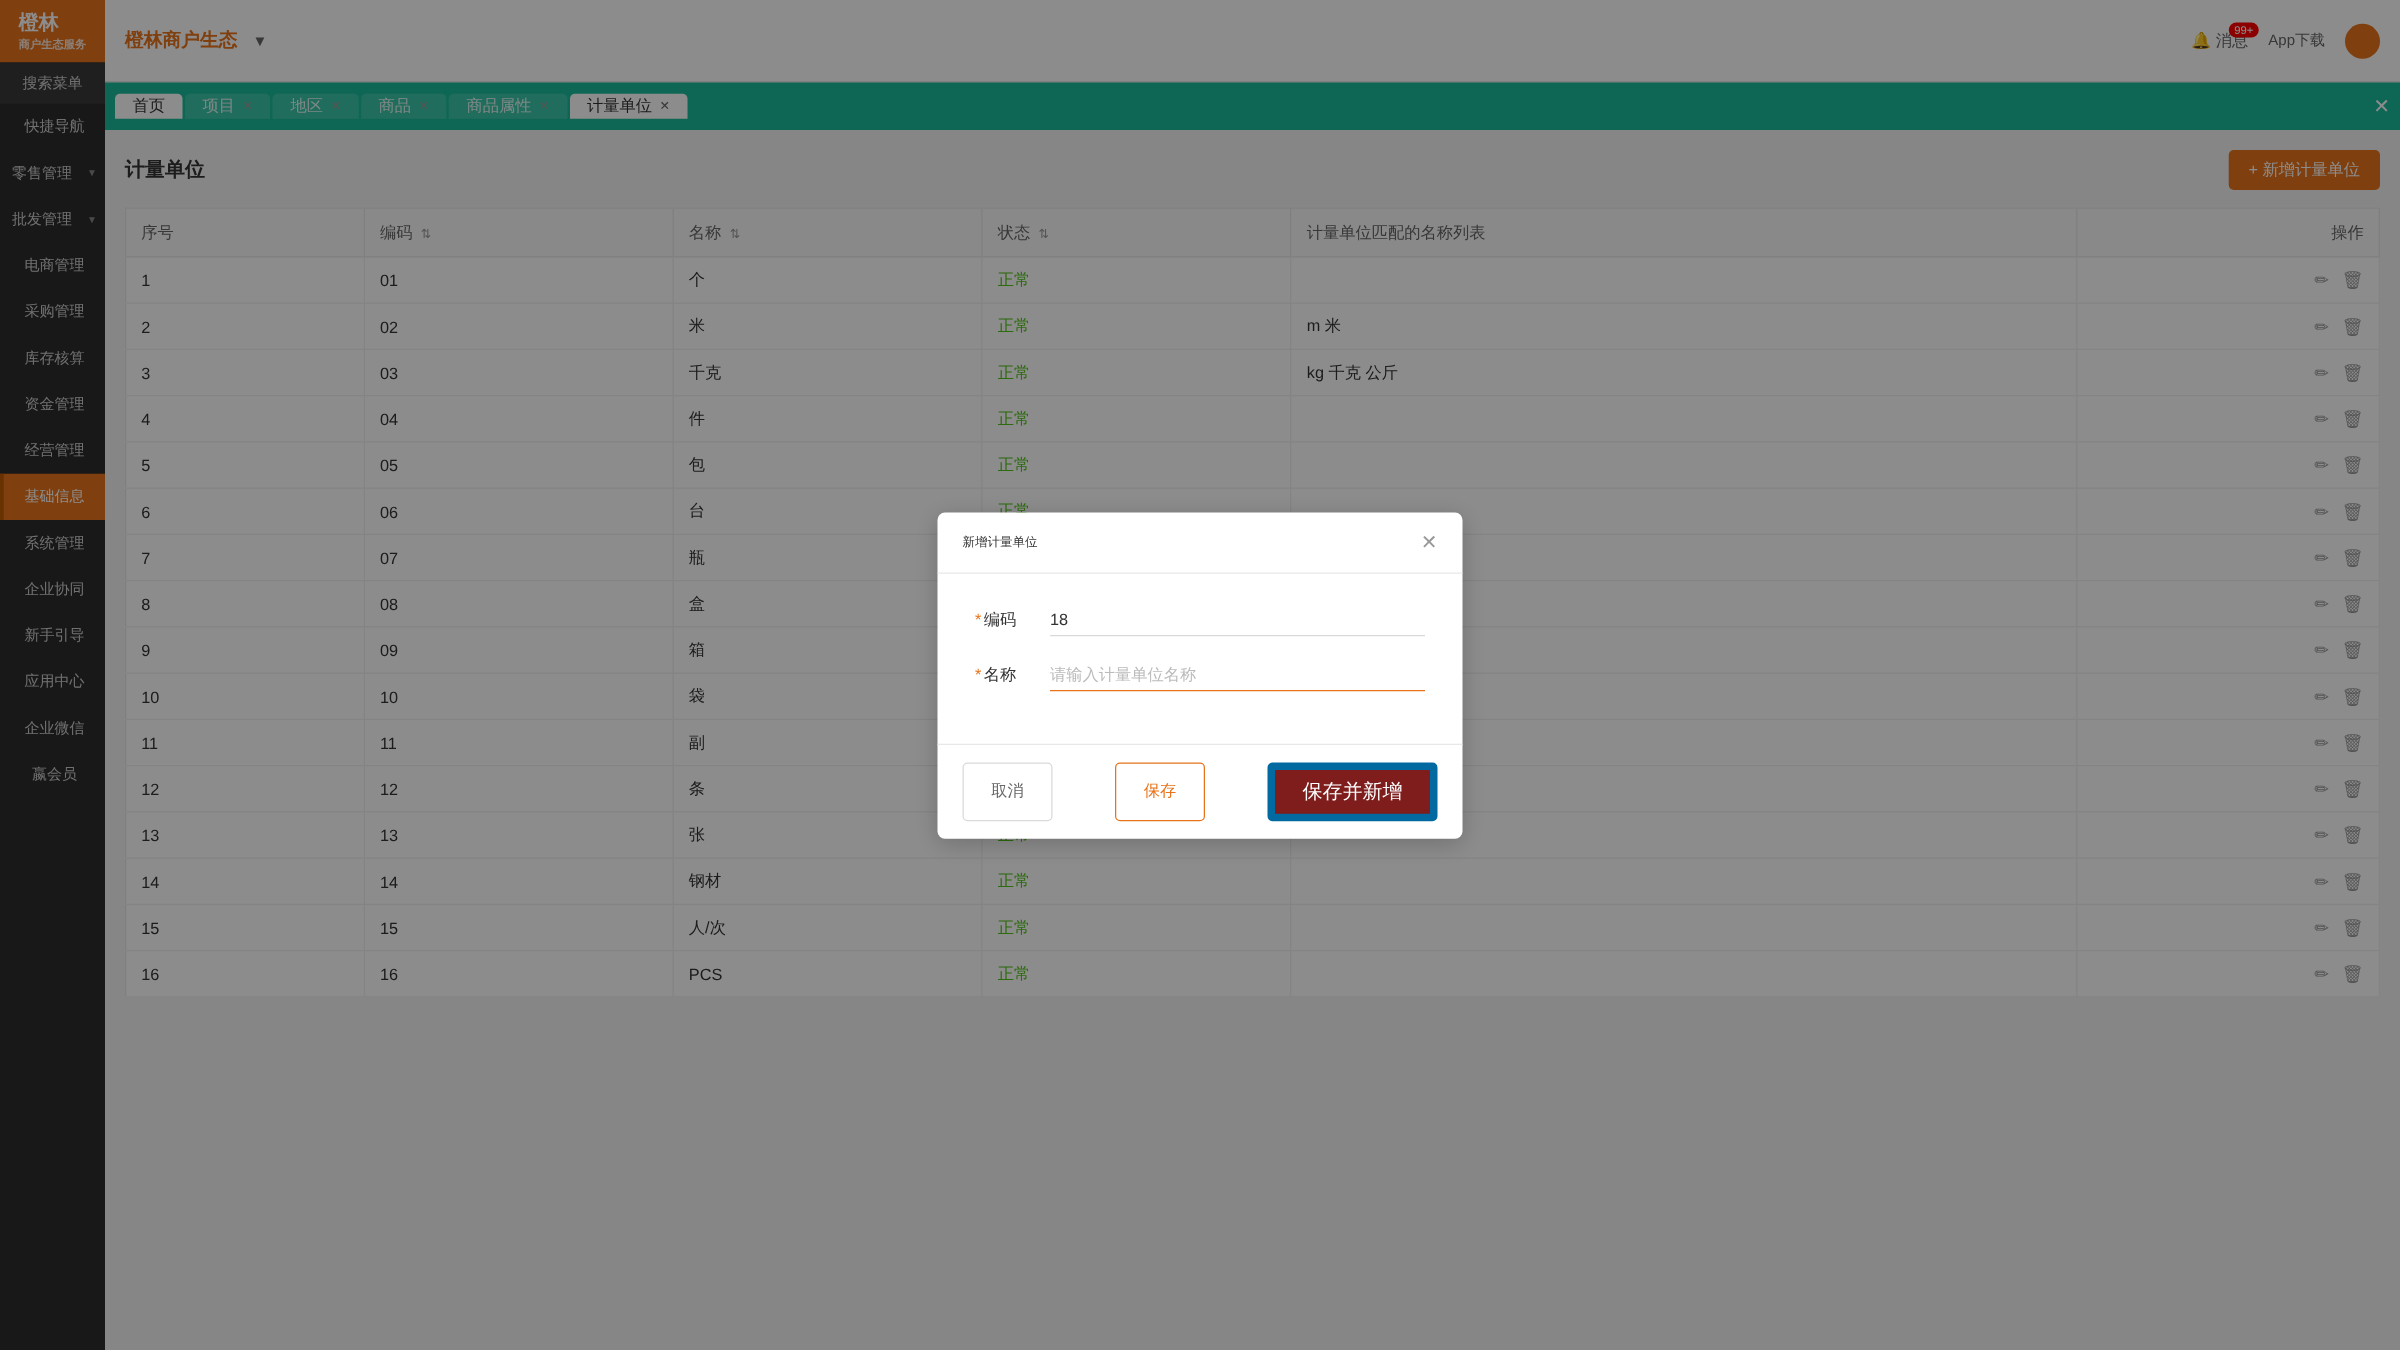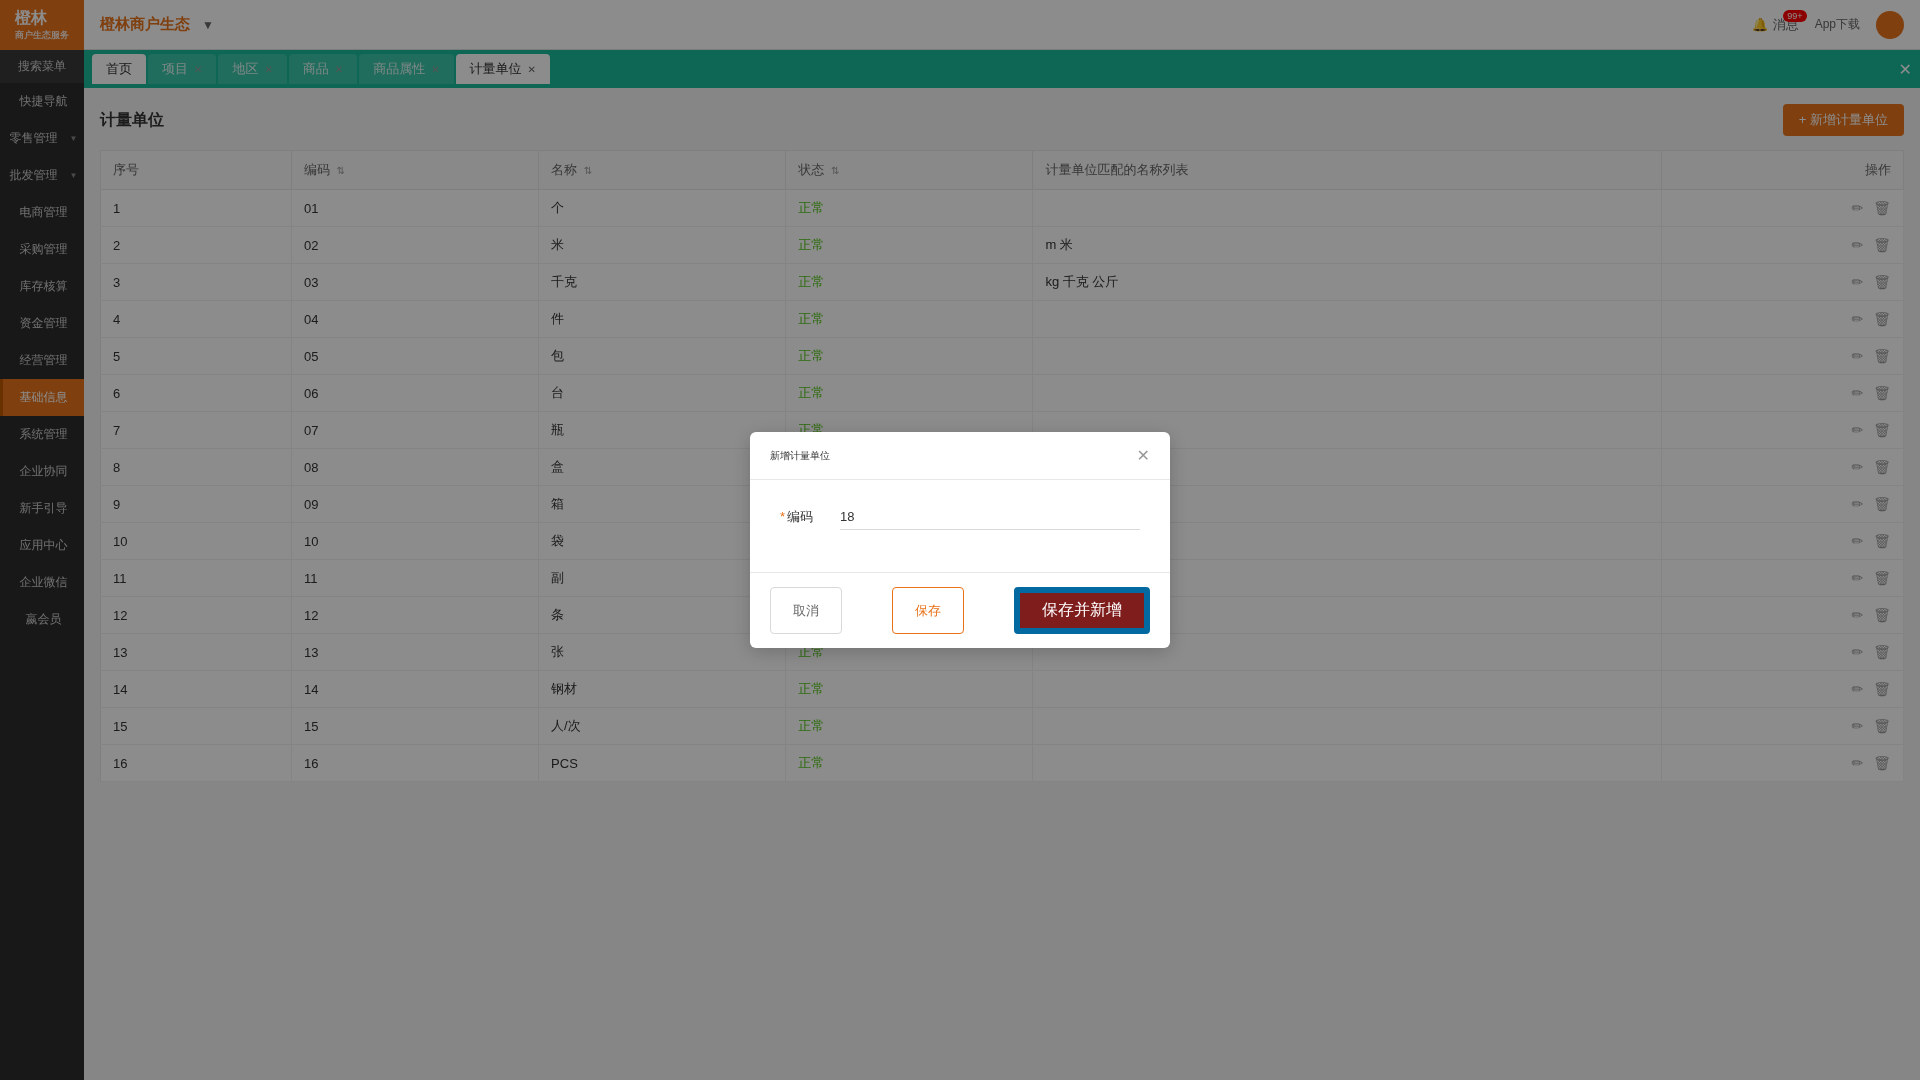--- a/index.html
+++ b/index.html
@@ -52,21 +52,21 @@
     .main {
       flex: 1;
       display: flex;
       flex-direction: column;
       height: 100%;
       overflow: hidden;
     }
 
     
     .header {
-      height: 50px;
+      height: 66px;
       background: #fff;
       display: flex;
       align-items: center;
       justify-content: space-between;
       padding: 0 16px;
       border-bottom: 1px solid #e0e0e0;
       flex-shrink: 0;
     }
     .header-left { display: flex; align-items: center; gap: 12px; }
     .header-logo-text { font-size: 15px; color: #e8731a; font-weight: bold; }
@@ -89,21 +89,21 @@
     .tabs-bar {
       background: #1bbc9c;
       display: flex;
       align-items: center;
       padding: 0 8px;
       height: 38px;
       flex-shrink: 0;
       gap: 2px;
     }
     .tab {
-      height: 30px;
+      height: 20px;
       padding: 0 14px;
       border-radius: 4px 4px 0 0;
       display: flex;
       align-items: center;
       gap: 6px;
       font-size: 13px;
       cursor: pointer;
       color: rgba(255,255,255,0.85);
       background: rgba(255,255,255,0.15);
     }
@@ -615,20 +615,26 @@
       <span class="modal-title">新增计量单位</span>
       <span class="modal-close">✕</span>
     </div>
     <div class="modal-body">
       <div class="form-row">
         <span class="form-label">
           <span class="form-required">*</span><span>编码</span>
         </span>
         <input class="form-input" type="text" value="18" style="">
       </div>
+      <div class="form-row">
+        <span class="form-label">
+          <span class="form-required">*</span><span>名称</span>
+        </span>
+        <input class="form-input active-input" type="text" placeholder="请输入计量单位名称" style="">
+      </div>
     </div>
     <div class="modal-footer">
       <button class="btn-cancel">取消</button>
       <button class="btn-save">保存</button>
       <button class="btn-save-new">保存并新增</button>
     </div>
   </div>
 </div>
 
 </body></html>

